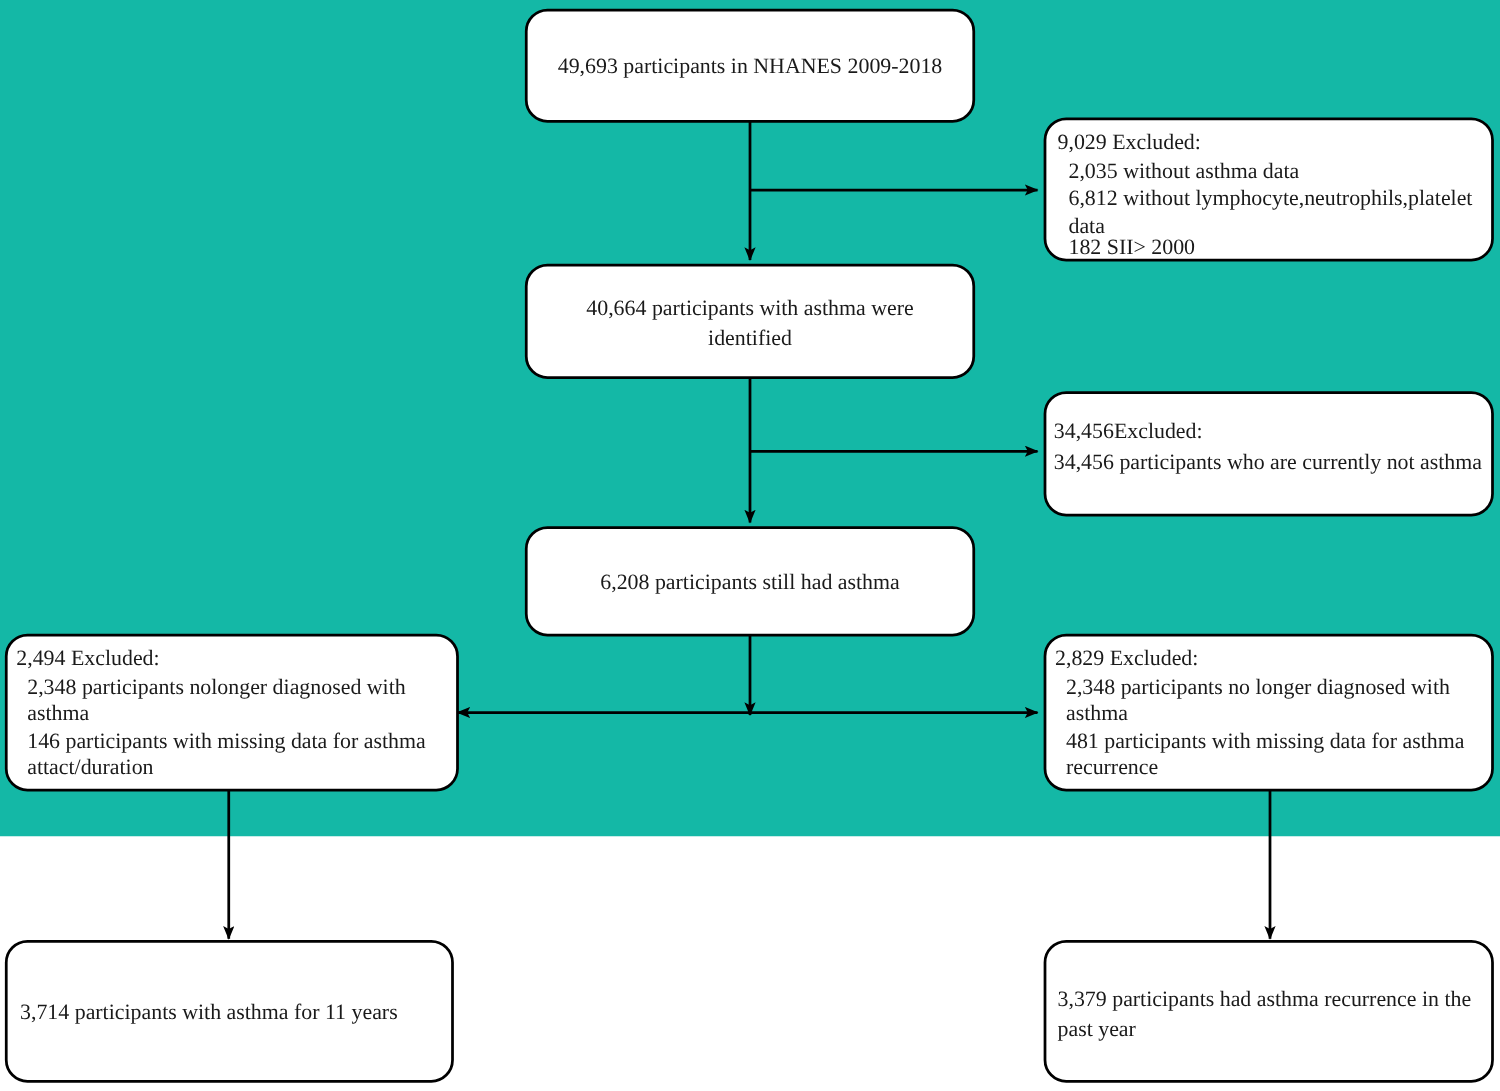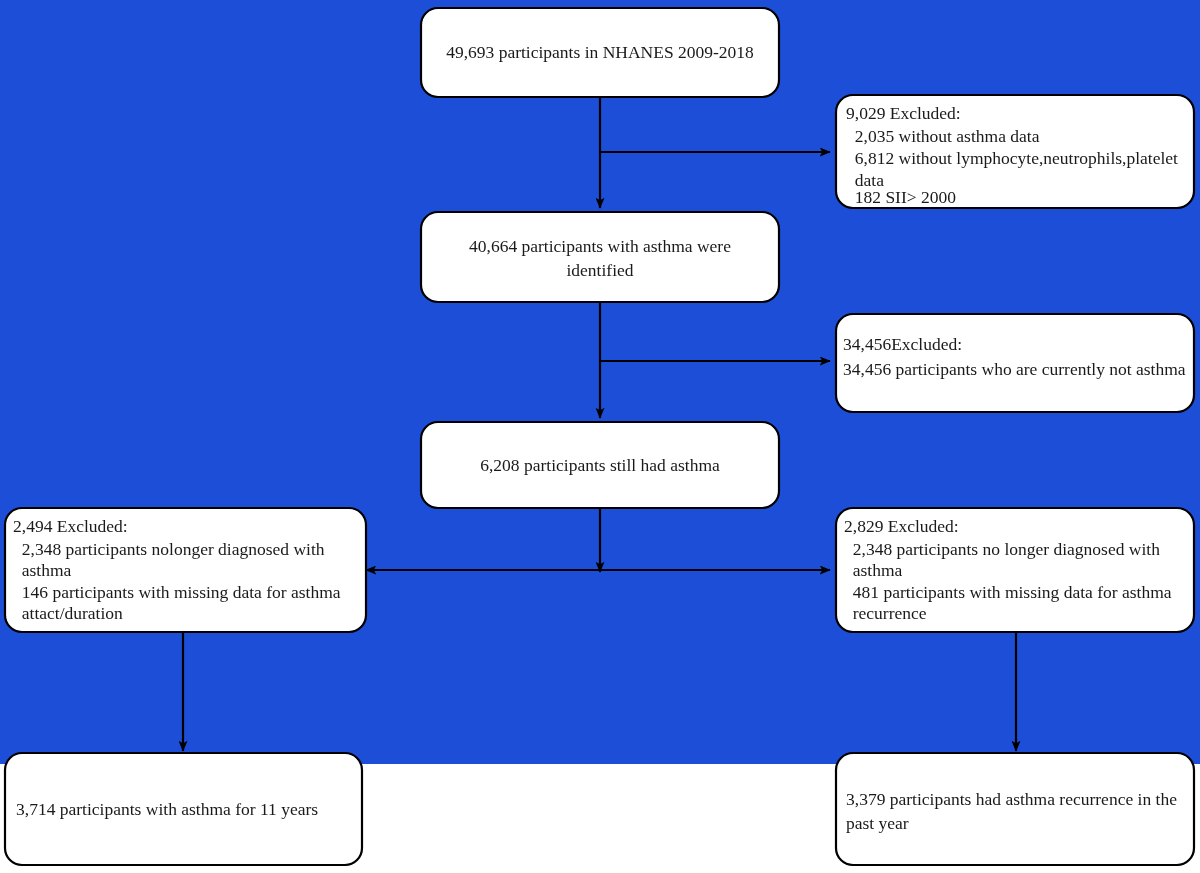--- a/index.html
+++ b/index.html
@@ -10,22 +10,22 @@
   }
   body {
     width: 1200px;
     height: 873px;
     overflow: hidden;
     font-family: "Liberation Serif", "DejaVu Serif", serif;
   }
   #flow-root {
     position: relative;
     width: 1200px;
-    height: 764px;
-    background: #1d4ed8;
+    height: 669px;
+    background: #14b8a6;
   }
   svg.flow-canvas {
     display: block;
     width: 1200px;
     height: 873px;
   }
   .node-box {
     fill: #ffffff;
     stroke: #000000;
     stroke-width: 2.2;

